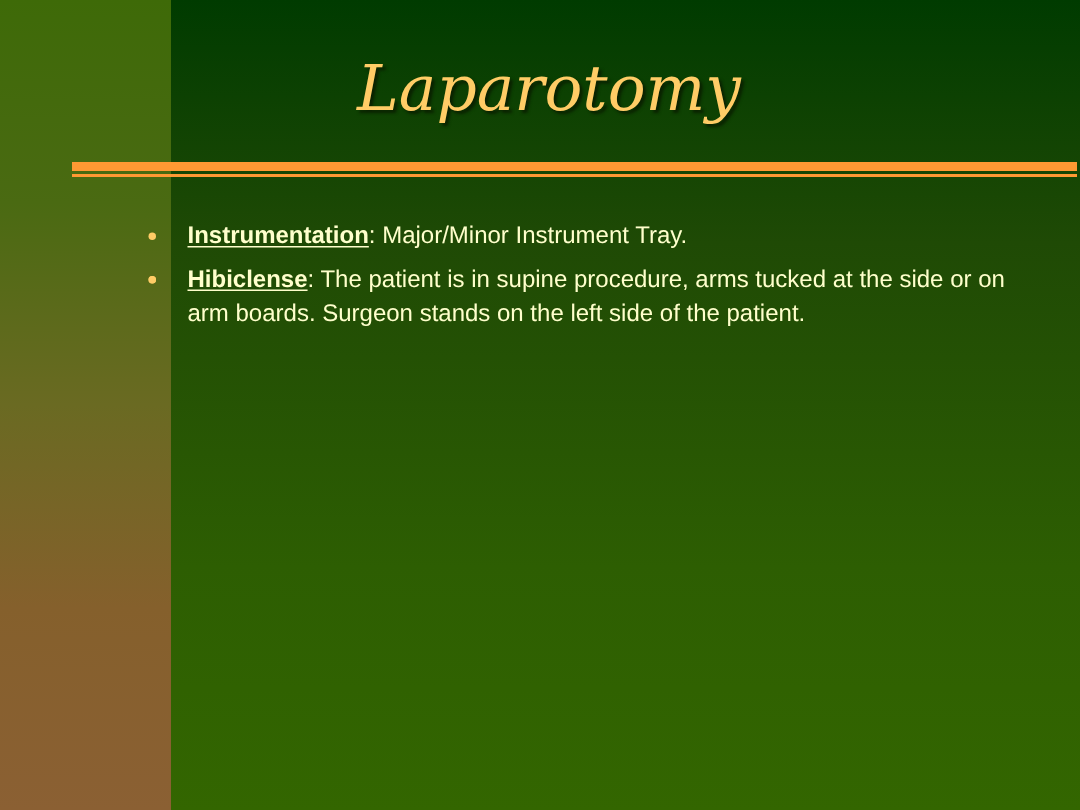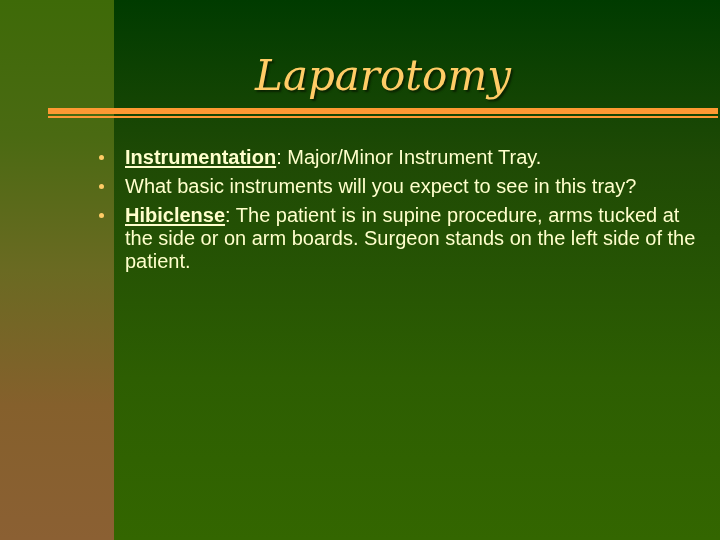--- a/index.html
+++ b/index.html
@@ -28,21 +28,21 @@
     .title {
       position: absolute;
       left: 238px;
       top: 38px;
       font-family: "DejaVu Serif", "Liberation Serif", serif;
       font-style: italic;
       font-size: 42px;
       color: #ffcc66;
       text-shadow: 2px 2px 2px #0a2200;
       letter-spacing: 0px;
-      margin: 17px;
+      margin: 0;
       line-height: 1;
       font-weight: normal;
     }
     .rule-thick {
       position: absolute;
       left: 48px;
       top: 108px;
       width: 670px;
       height: 6px;
       background: #ff9933;
@@ -61,21 +61,21 @@
       top: 146px;
       width: 600px;
       margin: 0;
       padding: 0;
       list-style: none;
     }
     .bullet-item {
       position: relative;
       padding-left: 26px;
       color: #ffffcc;
-      font-size: 20px;
+      font-size: 16px;
       line-height: 23px;
       margin-bottom: 6px;
     }
     .bullet-dot {
       position: absolute;
       left: 0;
       top: 9px;
       width: 5px;
       height: 5px;
       border-radius: 50%;
@@ -98,20 +98,19 @@
   <div class="rule-thick"></div>
   <div class="rule-thin"></div>
 
   <ul class="bullets">
     <li class="bullet-item">
       <span class="bullet-dot"></span>
       <span class="bullet-term">Instrumentation</span><span>:  Major/Minor Instrument Tray.</span>
     </li>
     <li class="bullet-item">
       <span class="bullet-dot"></span>
-      <span>What basic instruments will you expect to see in this tray?</span>
     </li>
     <li class="bullet-item">
       <span class="bullet-dot"></span>
       <span class="bullet-term">Hibiclense</span><span>: The patient is in supine procedure, arms tucked at the side or on arm boards. Surgeon stands on the left side of the patient.</span>
     </li>
   </ul>
 </div>
 
 </body></html>

